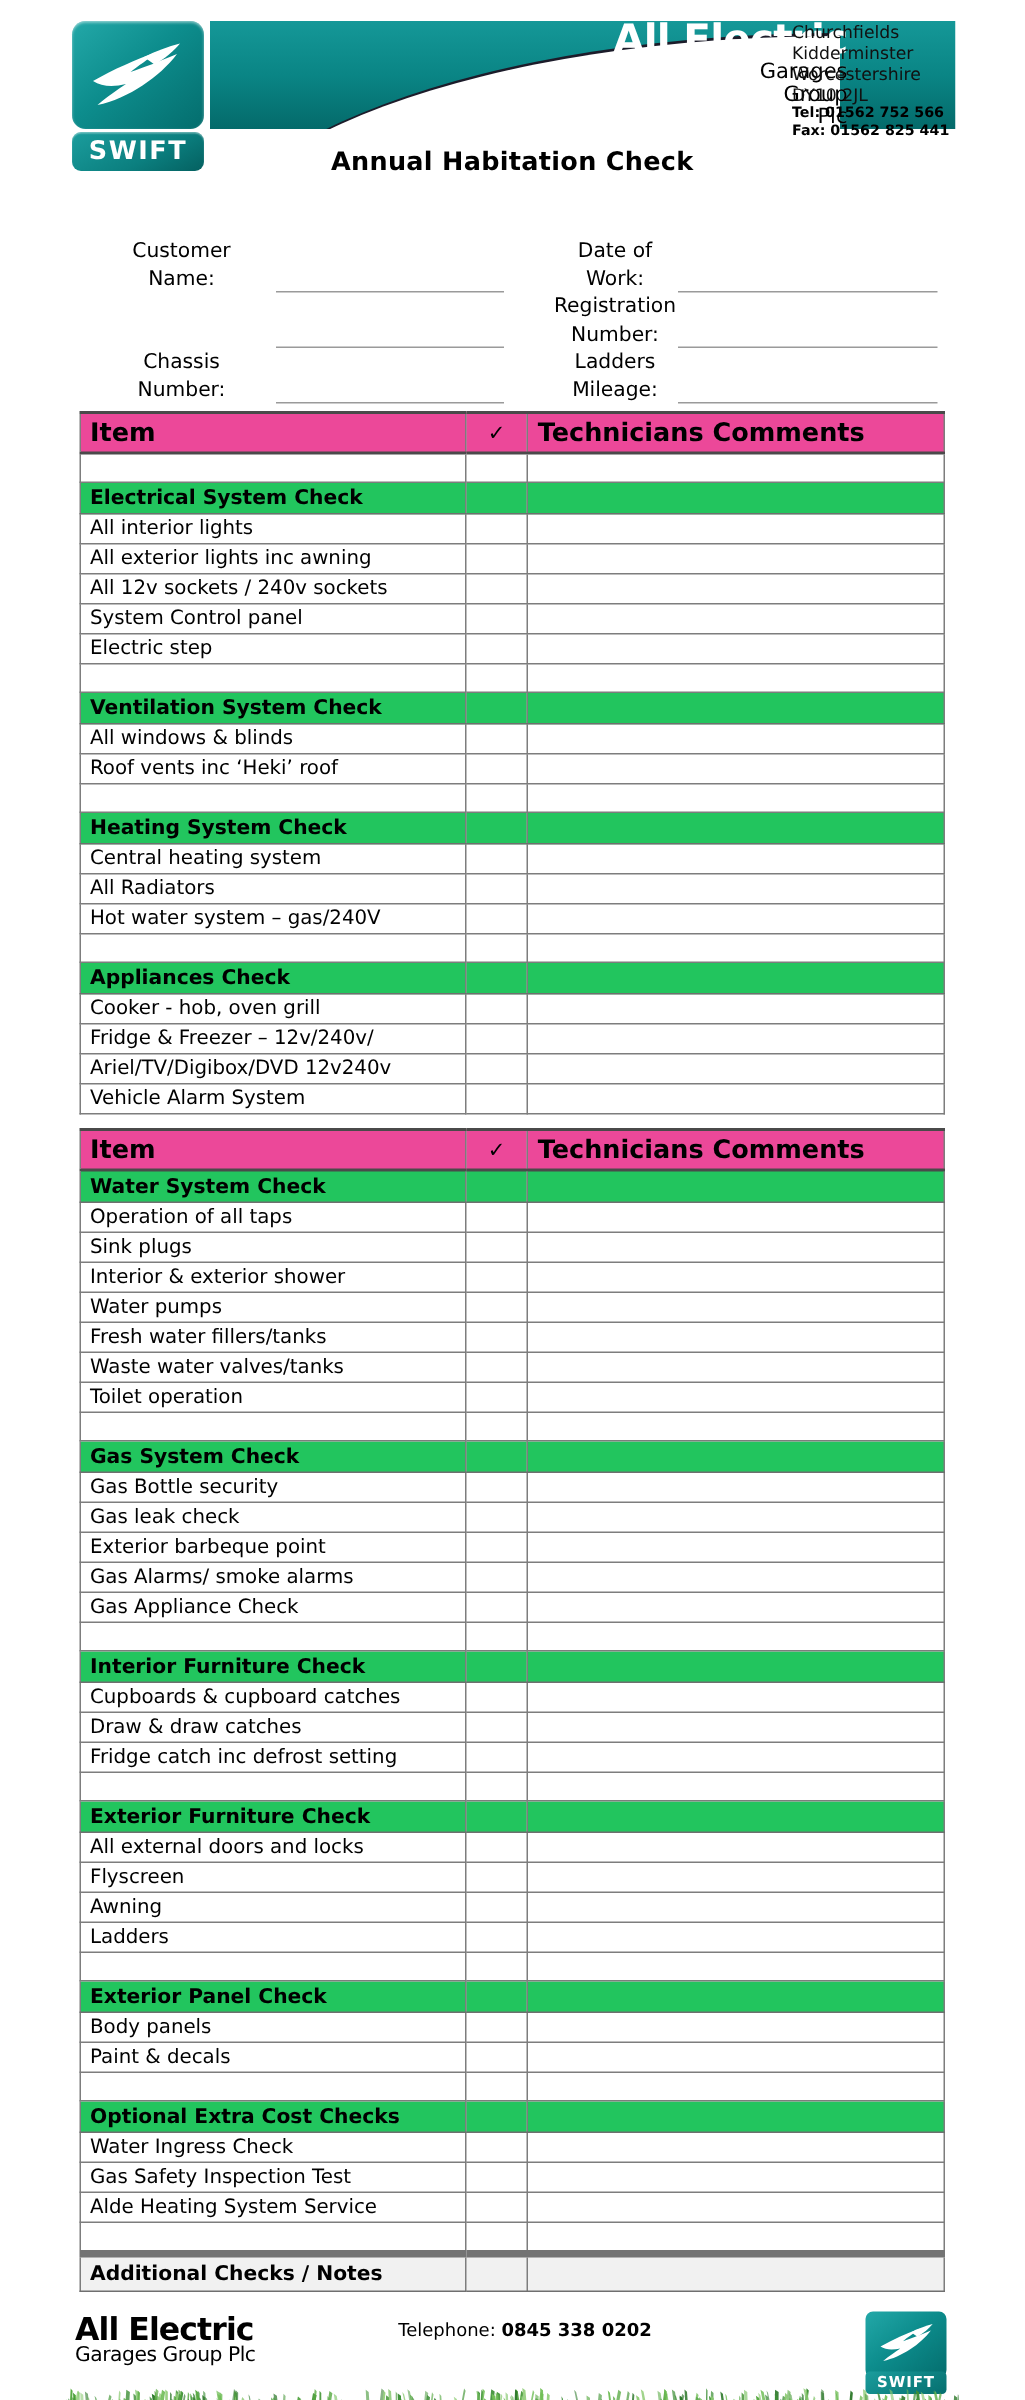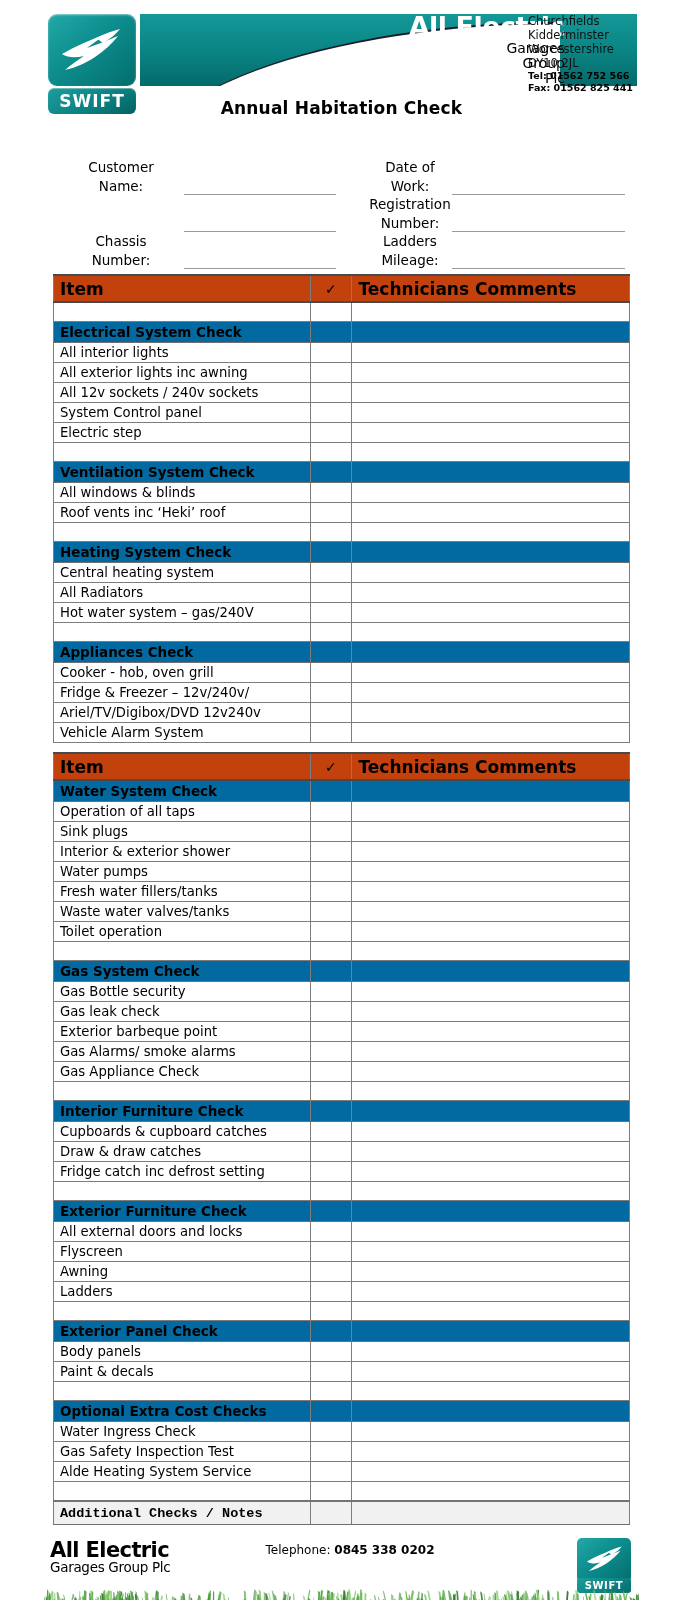--- a/index.html
+++ b/index.html
@@ -162,21 +162,21 @@
   .tbl td, .tbl th {
     border: 1px solid #7d7d7d;
     padding: 0;
     vertical-align: middle;
   }
   .c-item { width: 257px; }
   .c-tick { width: 40px; }
   .c-comm { width: 278px; }
 
   .tbl .hdr td {
-    background: #c2410c;
+    background: #ec4899;
     height: 25px;
     border-top: 2px solid #4a4a4a;
     border-bottom: 2px solid #4a4a4a;
   }
   .hdr-item {
     font-size: 17px;
     font-weight: bold;
     padding-left: 6px !important;
   }
   .hdr-tick {
@@ -186,21 +186,21 @@
   }
   .hdr-comm {
     font-size: 17px;
     font-weight: bold;
     padding-left: 7px !important;
   }
 
   .r-spacer td { height: 18px; background: #ffffff; }
 
   .r-section td {
-    background: #0369a1;
+    background: #22c55e;
     height: 20px;
     border-top: 1px solid #6f6f6f;
     border-bottom: 1px solid #6f6f6f;
   }
   .sec-label {
     font-size: 13.5px;
     font-weight: bold;
     padding-left: 6px !important;
   }
 
@@ -209,22 +209,21 @@
     font-size: 13.2px;
     padding-left: 6px !important;
     white-space: nowrap;
   }
 
   .tbl.second { margin-top: 9px; }
 
   .tbl .last-section td {
     background: #f1f1f1;
     height: 22px;
-    border-top: 2px solid #737373;
-    font-family: Liberation Mono, monospace;
+    border-top: 5px solid #737373;
   }
 
   
   .footer {
     position: relative;
     margin-top: 13px;
     height: 86px;
   }
   .foot-brand {
     position: absolute;

